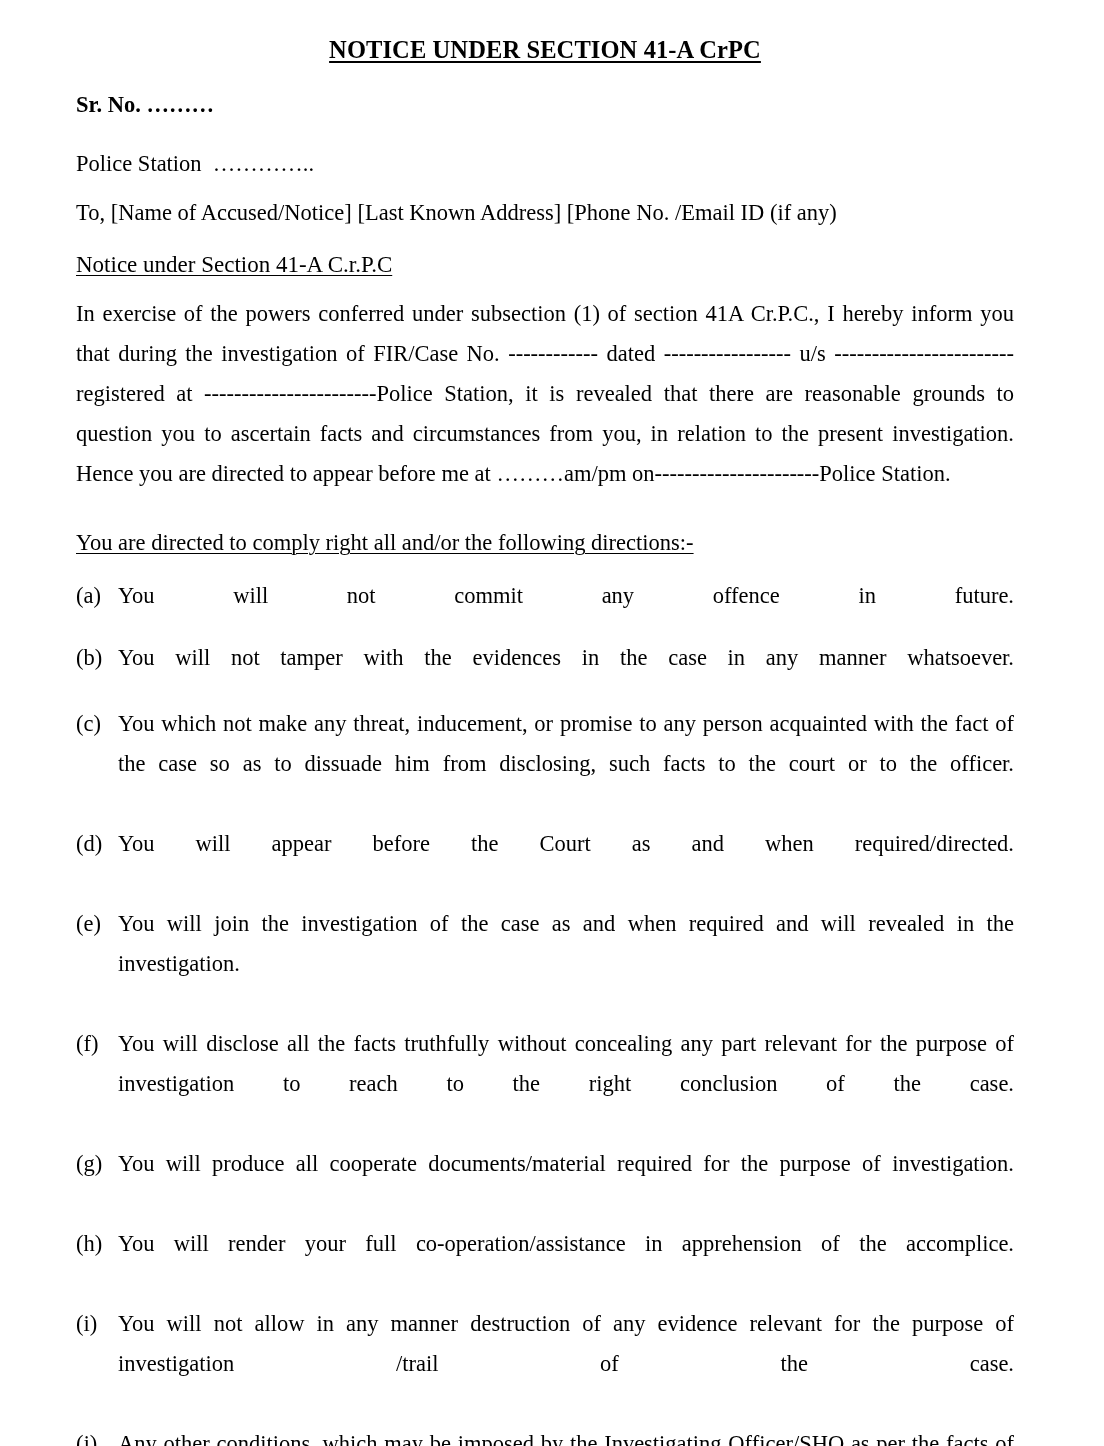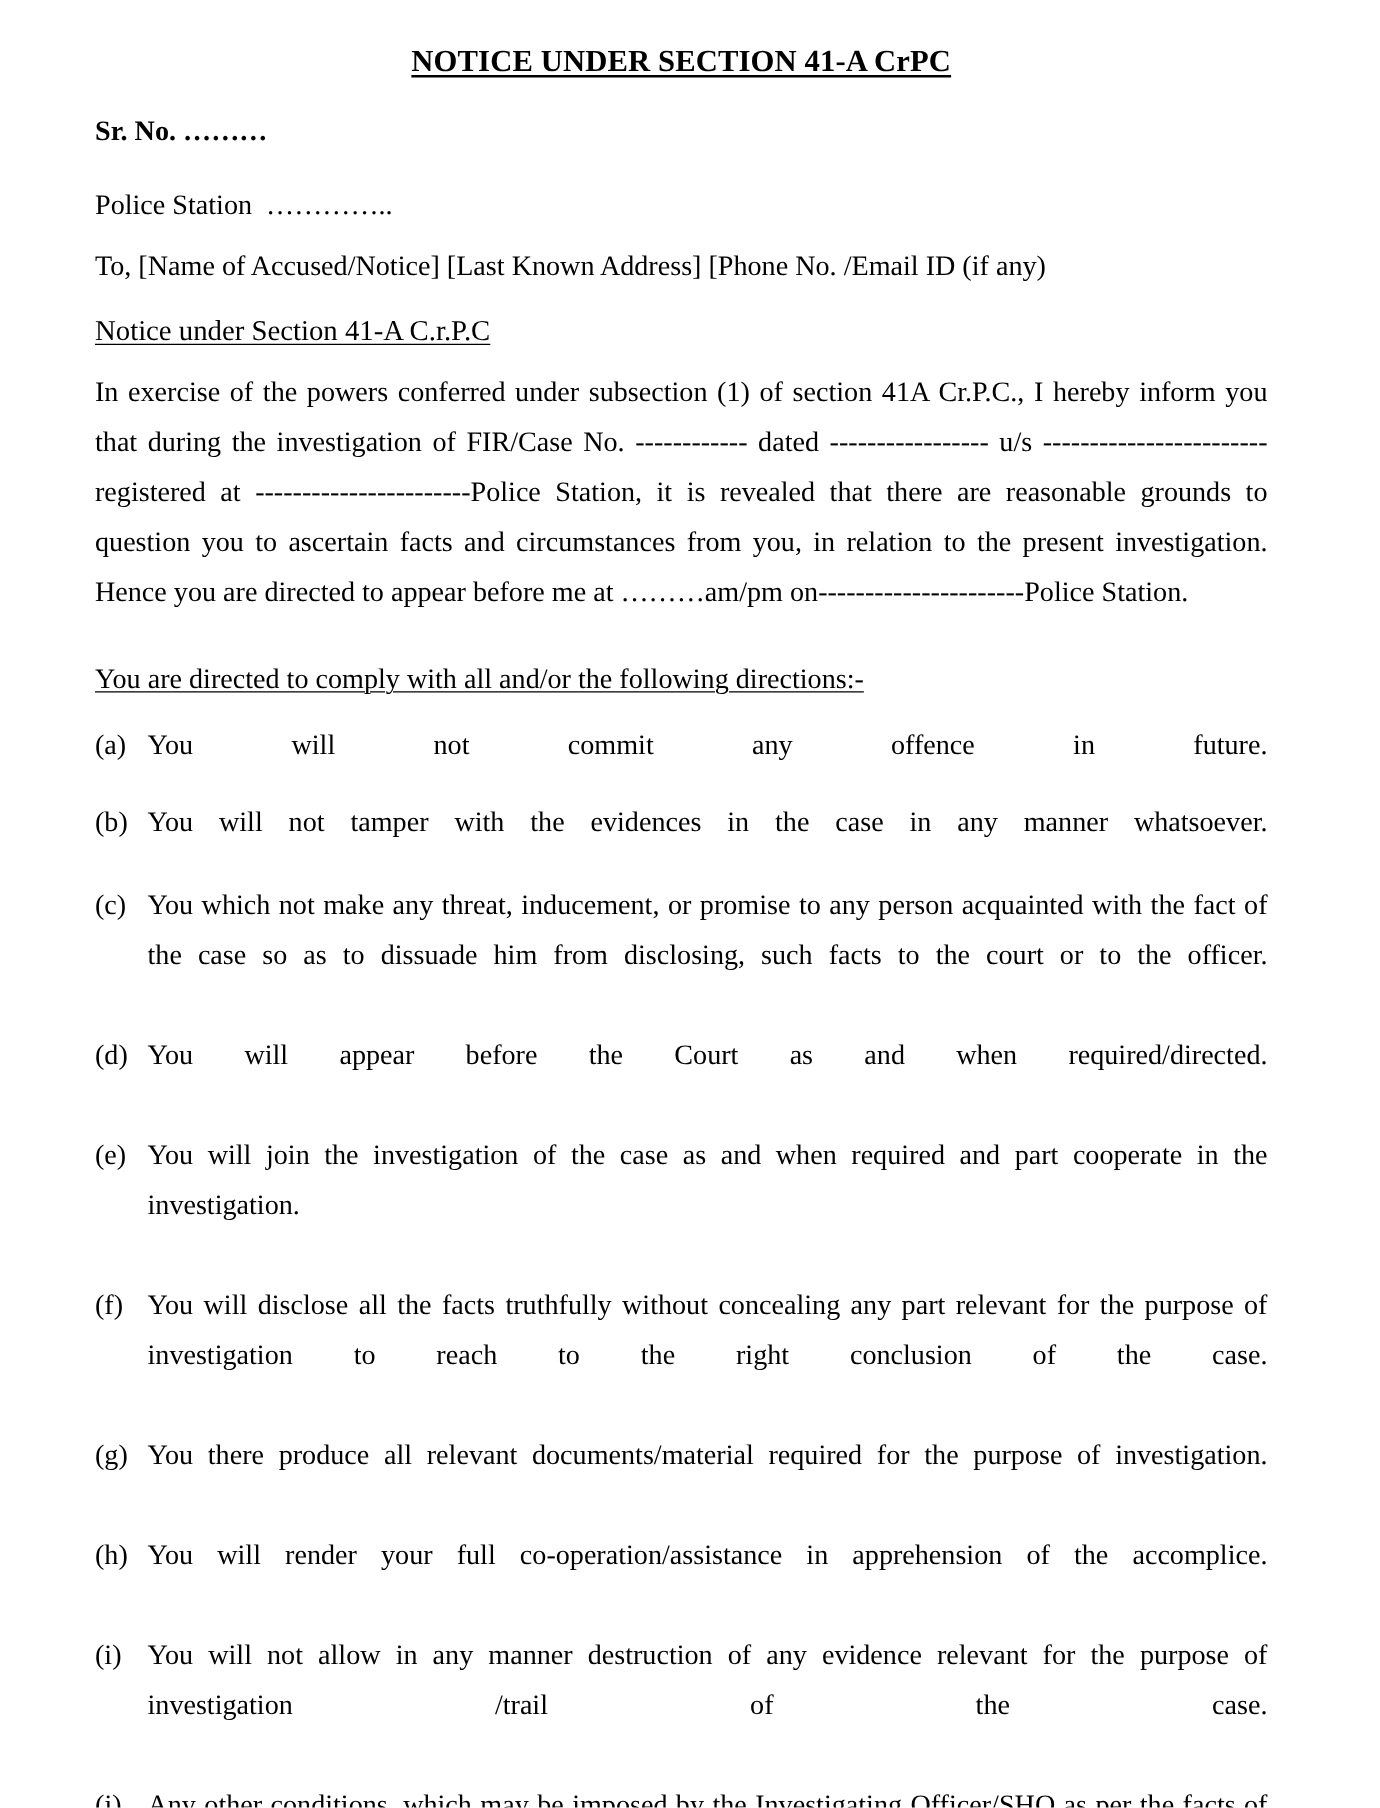--- a/index.html
+++ b/index.html
@@ -147,21 +147,21 @@
 
     <p class="line line-to">To, [Name of Accused/Notice] [Last Known Address] [Phone No. /Email ID (if any)</p>
 
     <p class="subhead">
       <span>Notice under Section 41-A C.r.P.C</span>
     </p>
 
     <p class="body-para">In exercise of the powers conferred under subsection (1) of section 41A Cr.P.C., I hereby inform you that during the investigation of FIR/Case No. ------------ dated ----------------- u/s ------------------------ registered at -----------------------Police Station, it is revealed that there are reasonable grounds to question you to ascertain facts and circumstances from you, in relation to the present investigation. Hence you are directed to appear before me at ………am/pm on----------------------Police Station.</p>
 
     <p class="directions-head">
-      <span>You are directed to comply with all and/or the following directions:-</span>
+      <span>You are directed to comply right all and/or the following directions:-</span>
     </p>
 
     <ul class="direction-list">
       <li class="direction-item tight">
         <span class="marker">(a)</span>
         <span class="txt">You will not commit any offence in future.</span>
       </li>
       <li class="direction-item tight">
         <span class="marker">(b)</span>
         <span class="txt">You will not tamper with the evidences in the case in any manner whatsoever.</span>
@@ -169,29 +169,29 @@
       <li class="direction-item">
         <span class="marker">(c)</span>
         <span class="txt">You which not make any threat, inducement, or promise to any person acquainted with the fact of the case so as to dissuade him from disclosing, such facts to the court or to the officer.</span>
       </li>
       <li class="direction-item">
         <span class="marker">(d)</span>
         <span class="txt">You will appear before the Court as and when required/directed.</span>
       </li>
       <li class="direction-item">
         <span class="marker">(e)</span>
-        <span class="txt">You will join the investigation of the case as and when required and part cooperate in the investigation.</span>
+        <span class="txt">You will join the investigation of the case as and when required and will revealed in the investigation.</span>
       </li>
       <li class="direction-item">
         <span class="marker">(f)</span>
         <span class="txt">You will disclose all the facts truthfully without concealing any part relevant for the purpose of investigation to reach to the right conclusion of the case.</span>
       </li>
       <li class="direction-item">
         <span class="marker">(g)</span>
-        <span class="txt">You there produce all relevant documents/material required for the purpose of investigation.</span>
+        <span class="txt">You will produce all cooperate documents/material required for the purpose of investigation.</span>
       </li>
       <li class="direction-item">
         <span class="marker">(h)</span>
         <span class="txt">You will render your full co-operation/assistance in apprehension of the accomplice.</span>
       </li>
       <li class="direction-item">
         <span class="marker">(i)</span>
         <span class="txt">You will not allow in any manner destruction of any evidence relevant for the purpose of investigation /trail of the case.</span>
       </li>
       <li class="direction-item">

